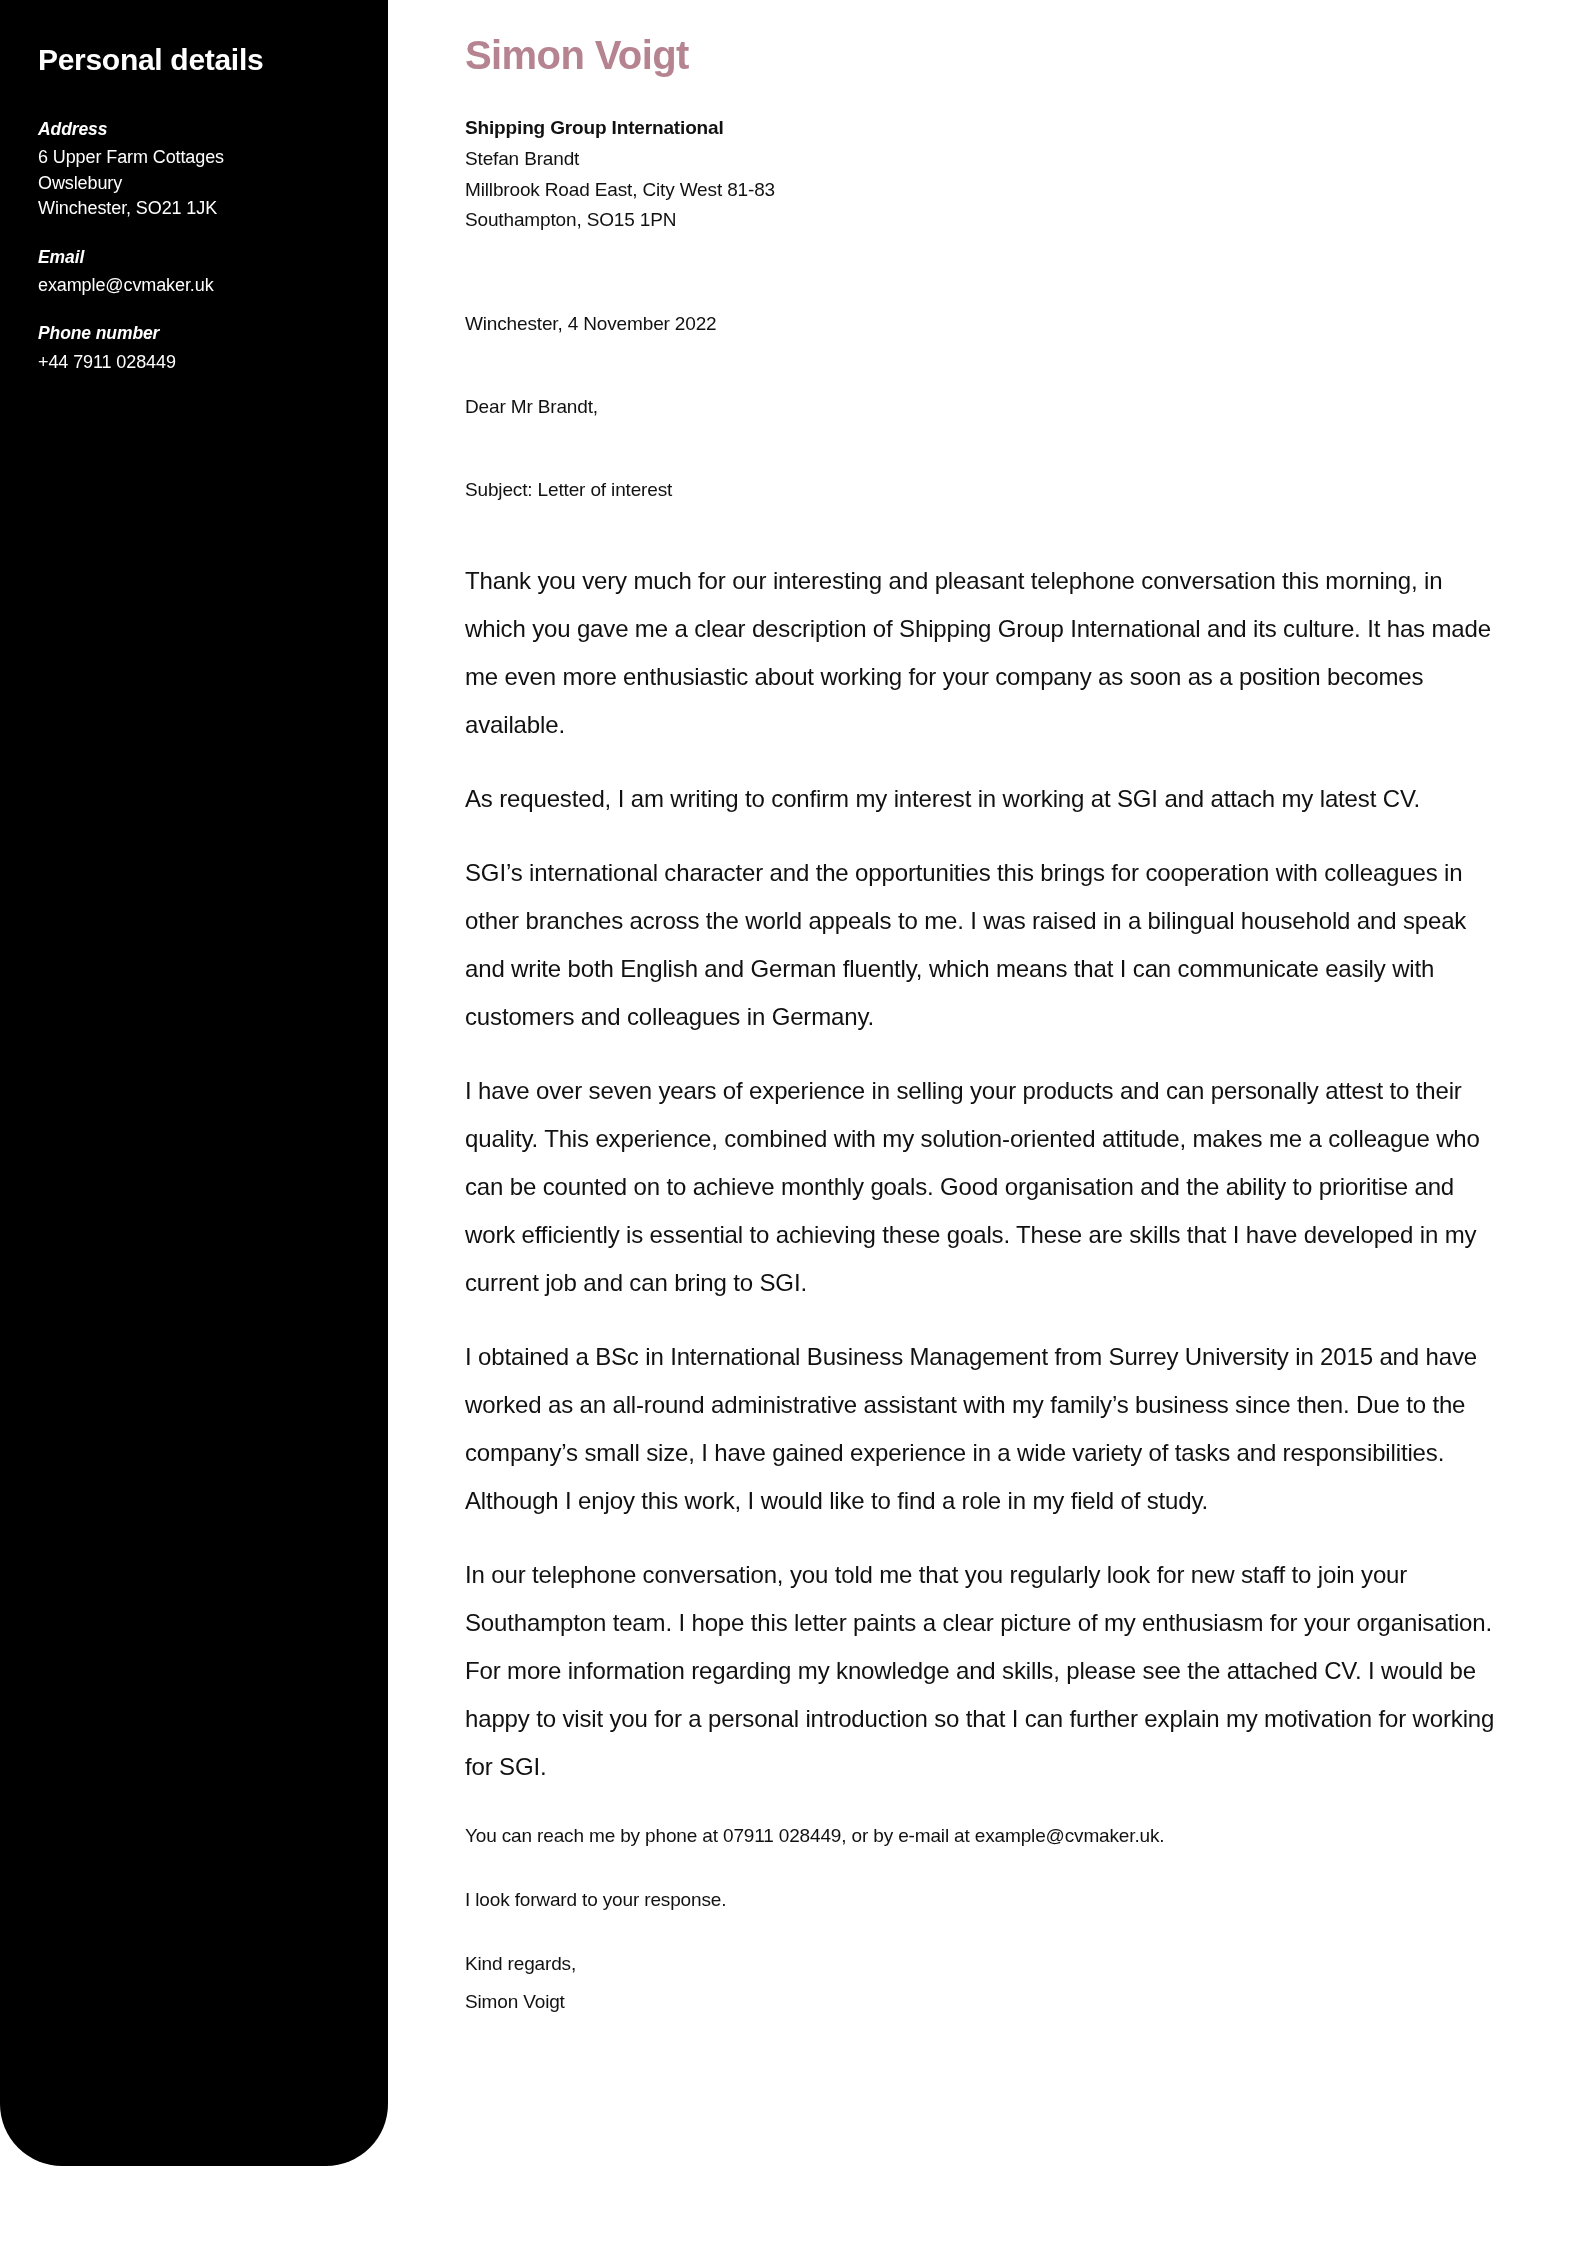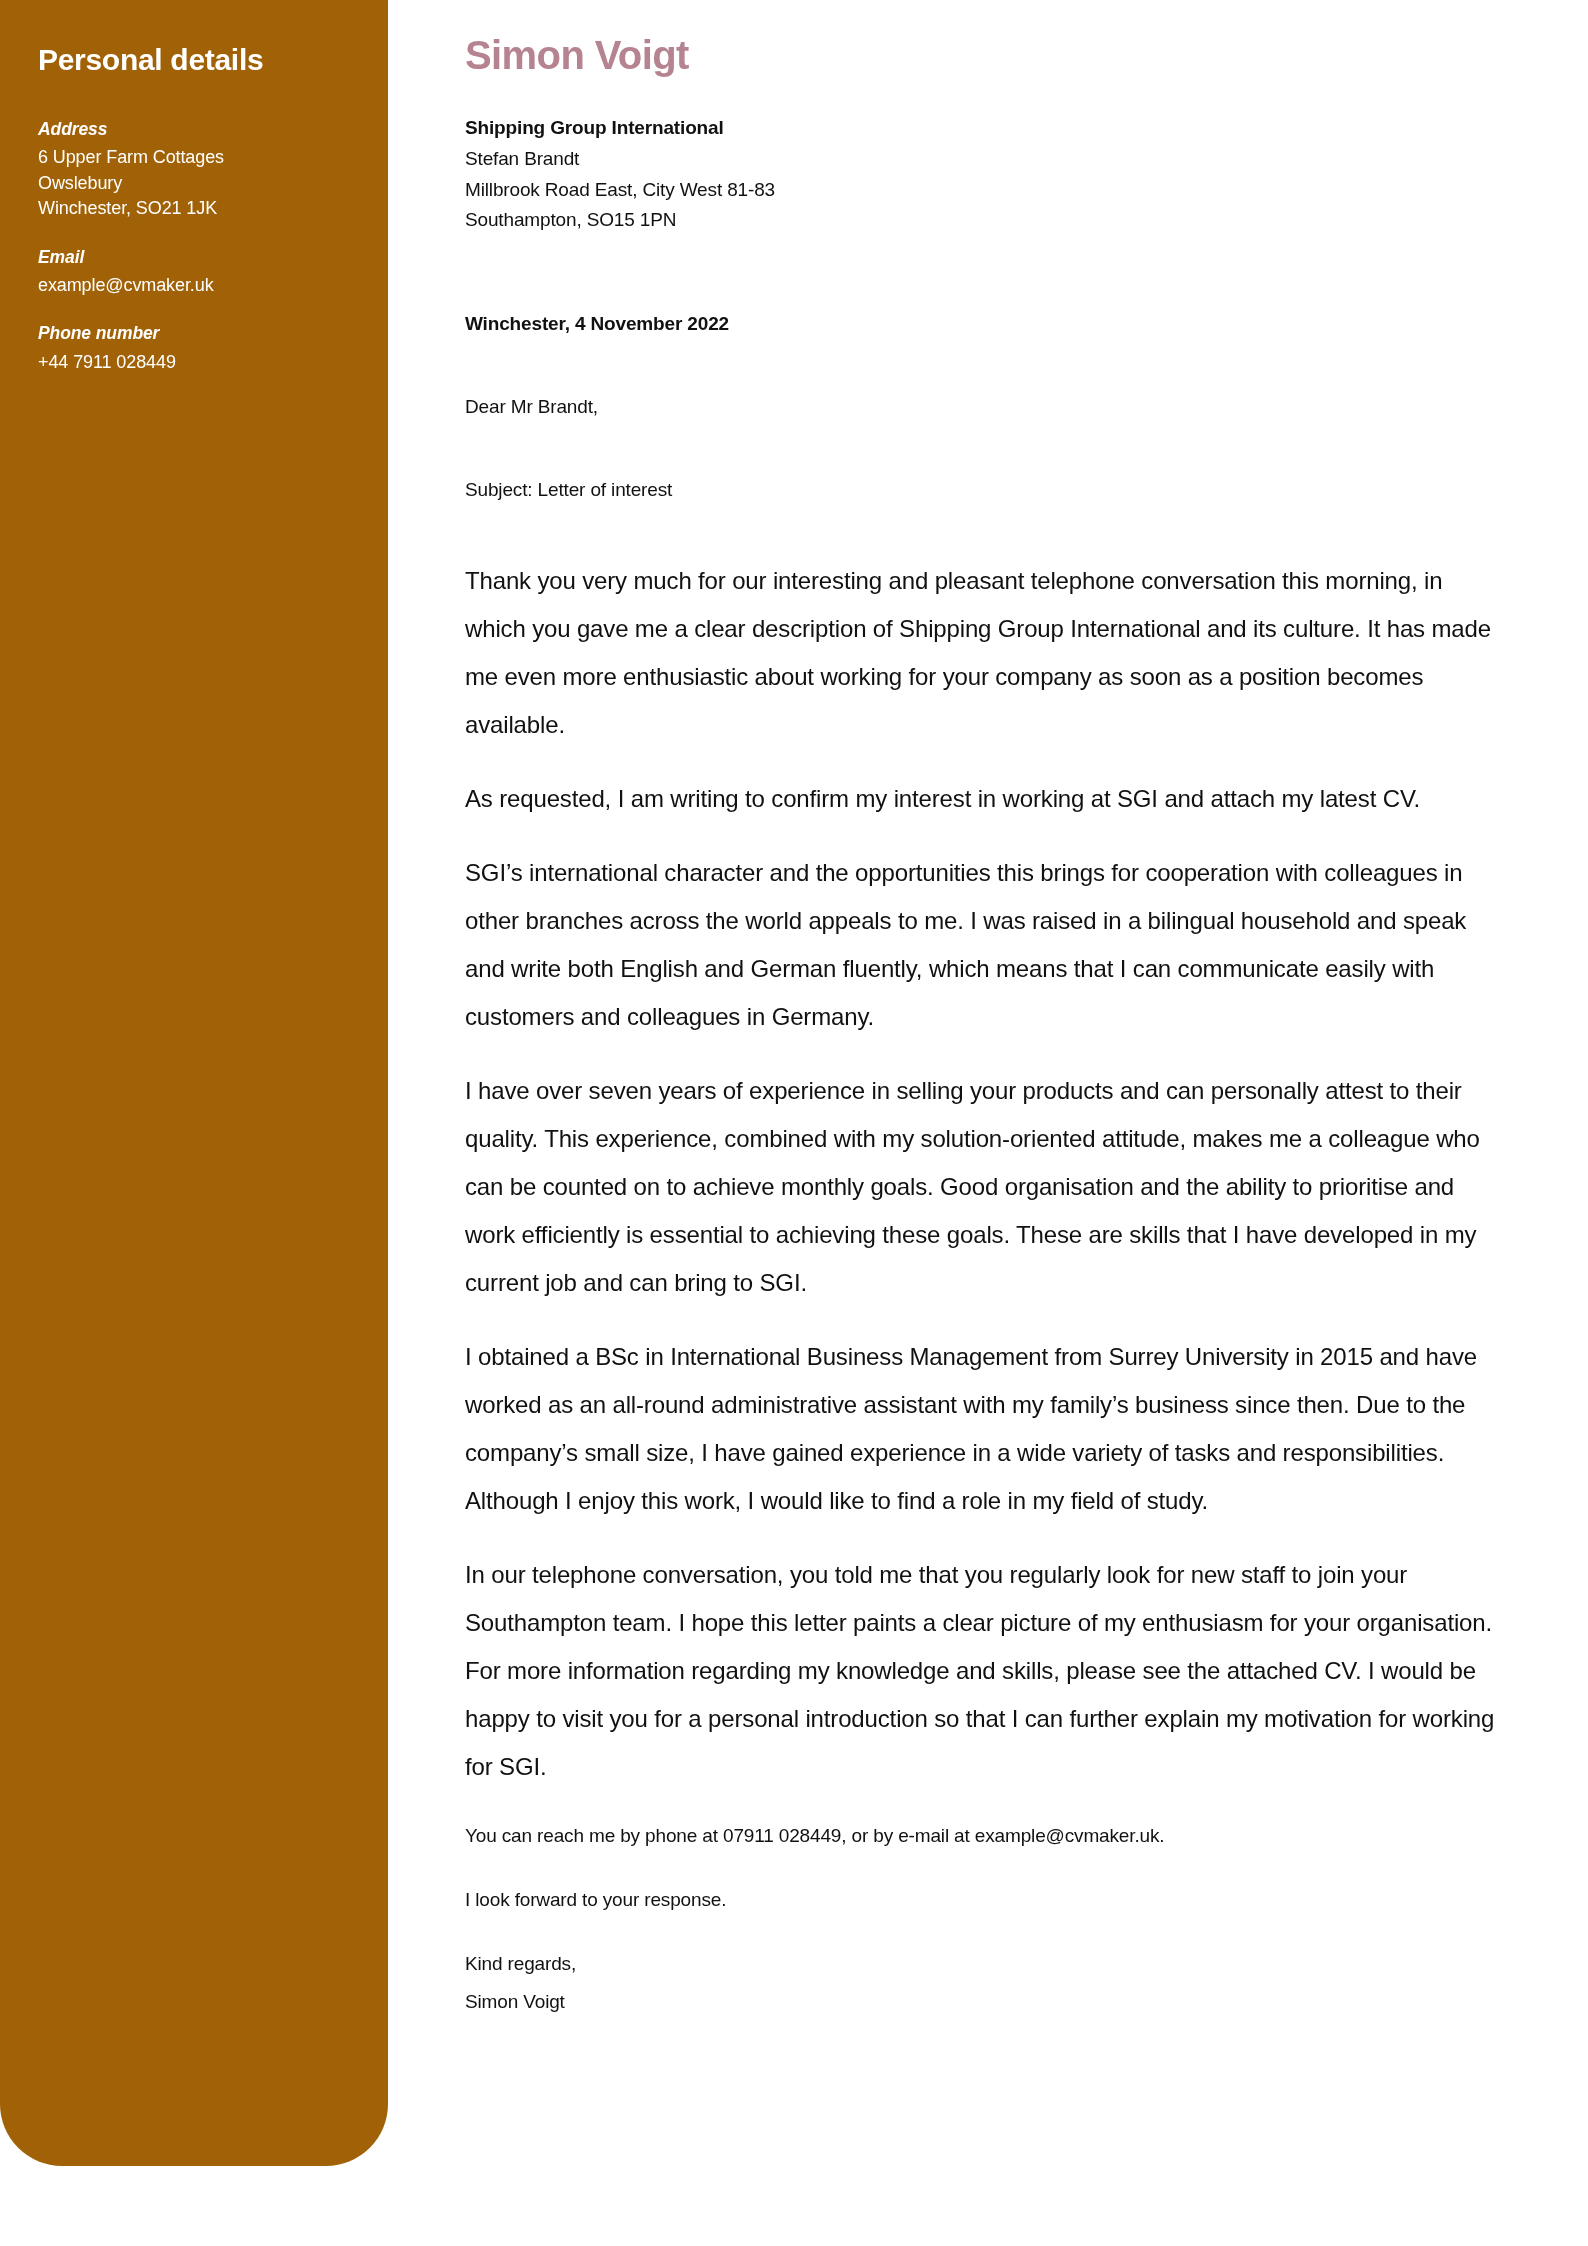--- a/index.html
+++ b/index.html
@@ -16,21 +16,21 @@
     overflow: hidden;
   }
 
   
   #sidebar {
     position: absolute;
     left: 0;
     top: 0;
     width: 388px;
     height: 2166px;
-    background: #a16207;
+    background: #000000;
     border-radius: 0 0 62px 62px;
     padding: 42px 40px 0 38px;
   }
 
   #sidebar-title {
     color: #ffffff;
     font-size: 30px;
     font-weight: bold;
     letter-spacing: -0.3px;
     line-height: 1.2;
@@ -78,21 +78,21 @@
   .block {
     font-size: 19px;
     color: #111111;
     letter-spacing: -0.15px;
     line-height: 1.62;
   }
 
   #recipient-block { margin-bottom: 8px; }
   #recipient-company { font-weight: bold; }
 
-  #date-line { margin-top: 73px; font-weight: bold; }
+  #date-line { margin-top: 73px; }
   #subject-line { margin-top: 52px; }
   #salutation { margin-top: 52px; }
 
   #paragraphs { margin-top: 52px; }
 
   .letter-paragraph {
     font-size: 24px;
     color: #111111;
     letter-spacing: -0.15px;
     line-height: 2.0;

